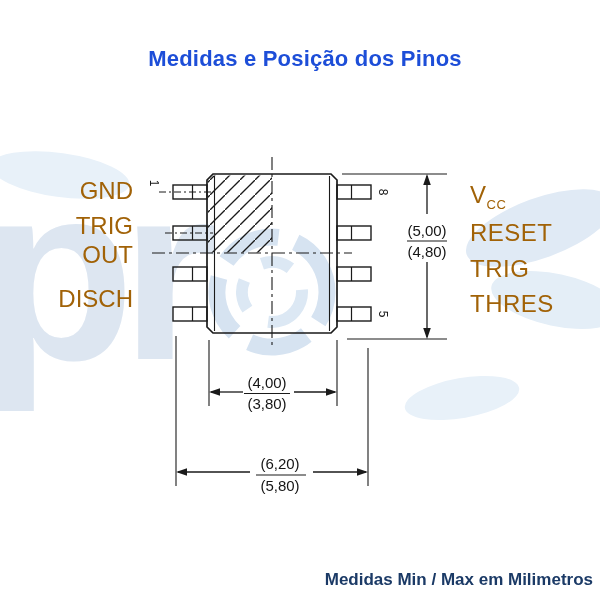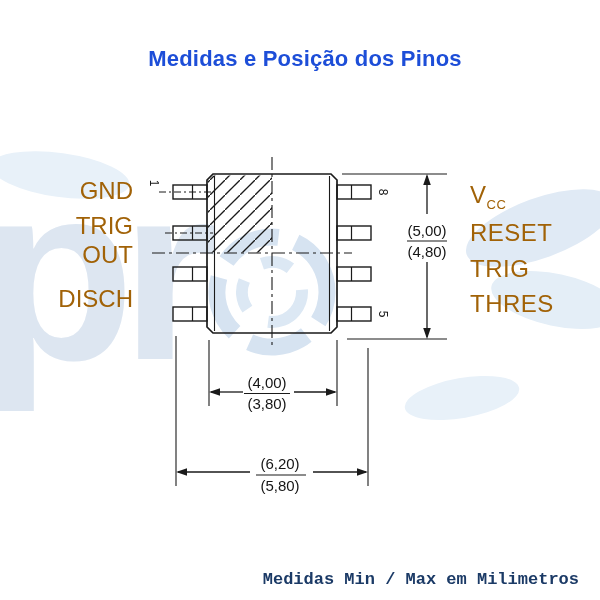--- a/index.html
+++ b/index.html
@@ -5,22 +5,22 @@
   html,body{margin:0;padding:0;background:#fff;}
   .stage{position:relative;width:600px;height:600px;background:#ffffff;overflow:hidden;
          font-family:"Liberation Sans",sans-serif;}
   
   .wm-text{position:absolute;left:-18px;top:148px;font-size:250px;font-weight:bold;
            color:#dde6f1;letter-spacing:-14px;line-height:1;user-select:none;}
   .wm-svg{position:absolute;left:0;top:0;}
   
   .title{position:absolute;top:46px;left:5px;width:100%;text-align:center;
          font-size:22px;font-weight:bold;color:#1d4ed8;letter-spacing:.2px;}
-  .footer{position:absolute;top:570px;right:21px;font-size:17px;font-weight:bold;
-          color:#1b3a66;font-family:Liberation Mono, monospace;}
+  .footer{position:absolute;top:570px;right:7px;font-size:17px;font-weight:bold;
+          color:#1b3a66;}
   
   .pin-label{position:absolute;font-size:24px;color:#a16207;line-height:30px;white-space:nowrap;}
   .pl-left{right:467px;text-align:right;}
   .pl-right{left:470px;text-align:left;letter-spacing:.5px;}
   .vcc-sub{font-size:13px;vertical-align:-6px;letter-spacing:.5px;}
   
   .diagram{position:absolute;left:0;top:0;}
   .diagram line,.diagram polygon.outline,.diagram rect.pin{stroke:#1a1a1a;fill:none;}
   .diagram text{font-family:"Liberation Sans",sans-serif;fill:#151515;}
   .dim-text{font-size:15px;}

